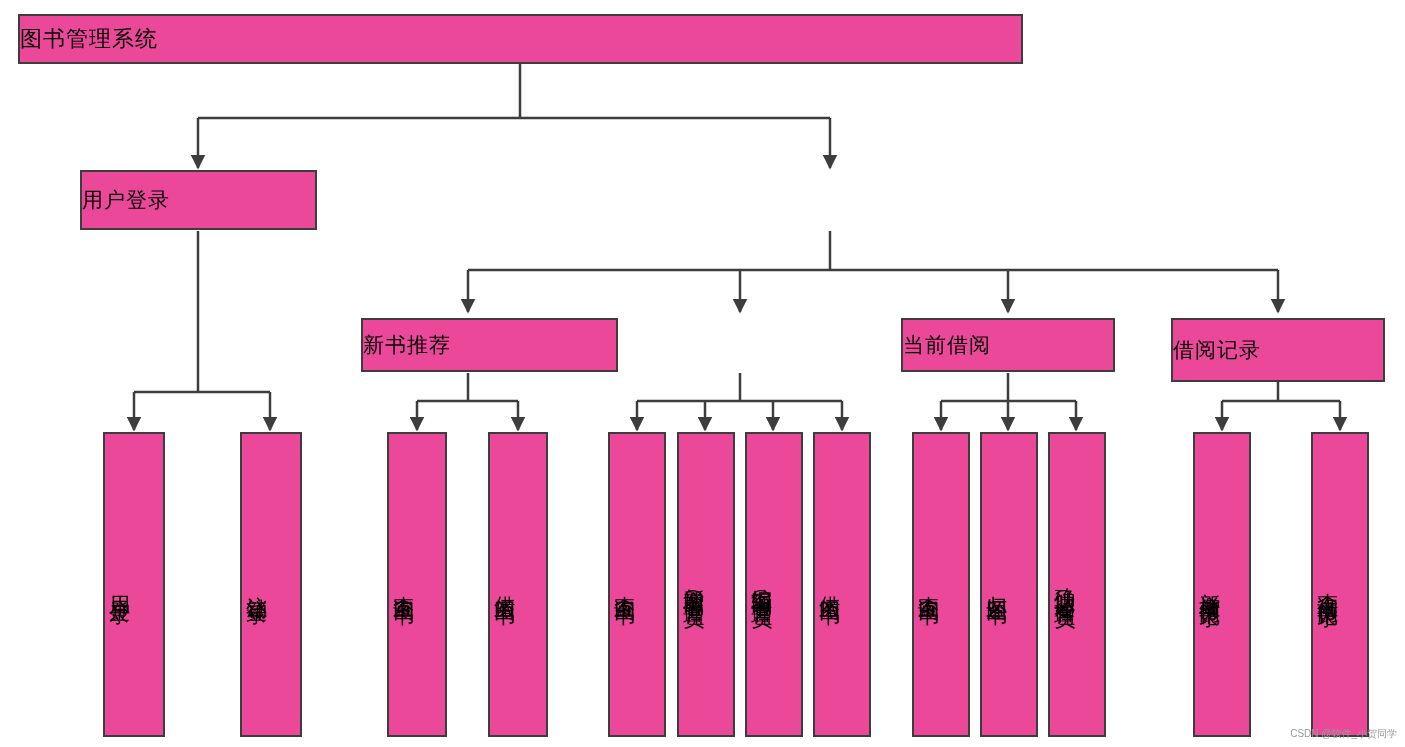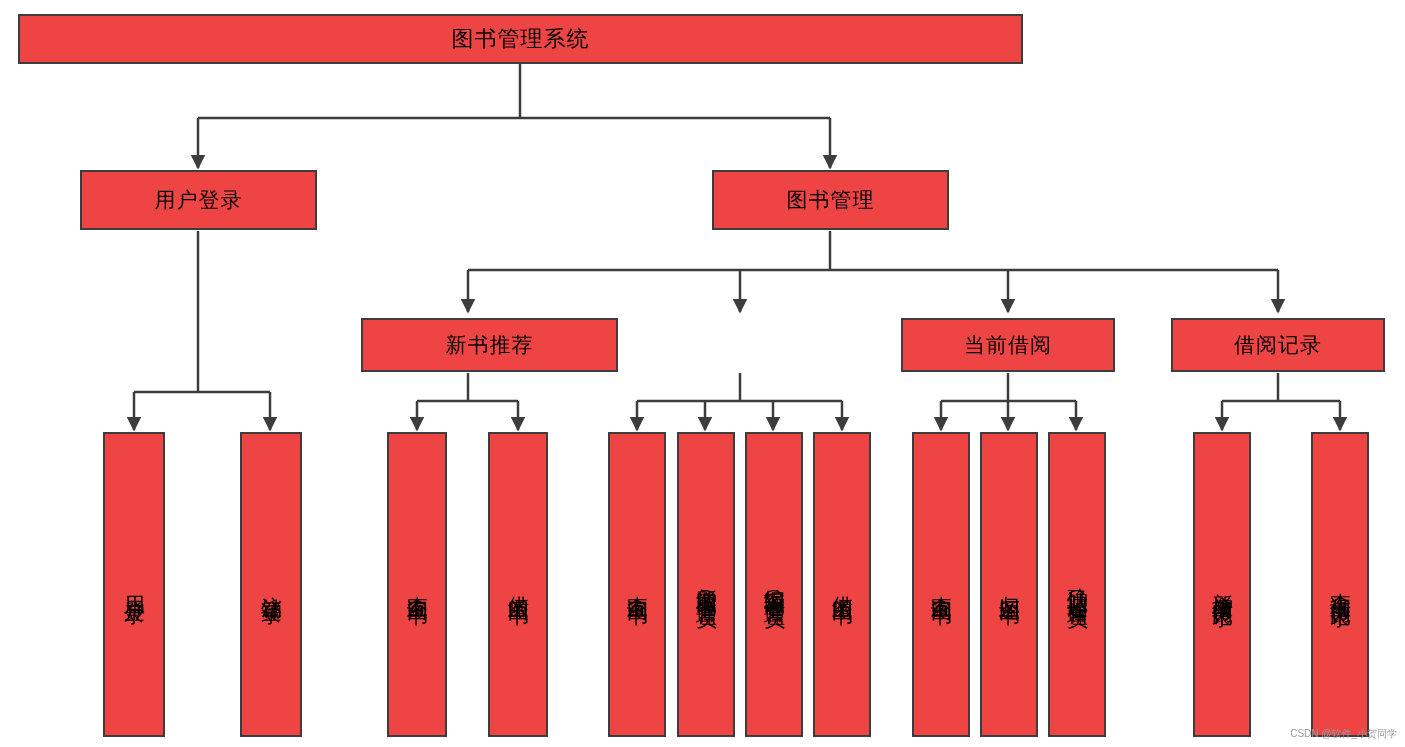--- a/index.html
+++ b/index.html
@@ -22,26 +22,27 @@
     left: 0;
     top: 0;
     width: 1405px;
     height: 747px;
     pointer-events: none;
   }
   .node {
     position: absolute;
     box-sizing: border-box;
     border: 2px solid #3d3d3d;
-    background: #ef4444;
+    background: #ec4899;
     display: flex;
     align-items: center;
-    justify-content: center;
+    justify-content: flex-start;
     color: #000000;
     text-align: center;
+    font-family: Liberation Mono, monospace;
   }
   .node.h {
     
     font-size: 21px;
     letter-spacing: 1px;
   }
   .node.v {
     
     font-size: 21px;
   }
@@ -119,31 +120,28 @@
     </g>
   </svg>
 
   <div class="node h root" style="left:18px; top:14px; width:1005px; height:50px;">
     <span>图书管理系统</span>
   </div>
 
   <div class="node h" style="left:80px; top:170px; width:237px; height:60px;">
     <span>用户登录</span>
   </div>
-  <div class="node h" style="left:712px; top:170px; width:237px; height:60px;">
-    <span>图书管理</span>
-  </div>
 
   <div class="node h" style="left:361px; top:318px; width:257px; height:54px;">
     <span>新书推荐</span>
   </div>
   <div class="node h" style="left:901px; top:318px; width:214px; height:54px;">
     <span>当前借阅</span>
   </div>
-  <div class="node h" style="left:1171px; top:318px; width:214px; height:54px;">
+  <div class="node h" style="left:1171px; top:318px; width:214px; height:64px;">
     <span>借阅记录</span>
   </div>
 
   <div class="node v" style="left:103px; top:432px; width:62px; height:305px;">
     <span class="vtext">用户登录</span>
   </div>
   <div class="node v" style="left:240px; top:432px; width:62px; height:305px;">
     <span class="vtext">注销登录</span>
   </div>
 

